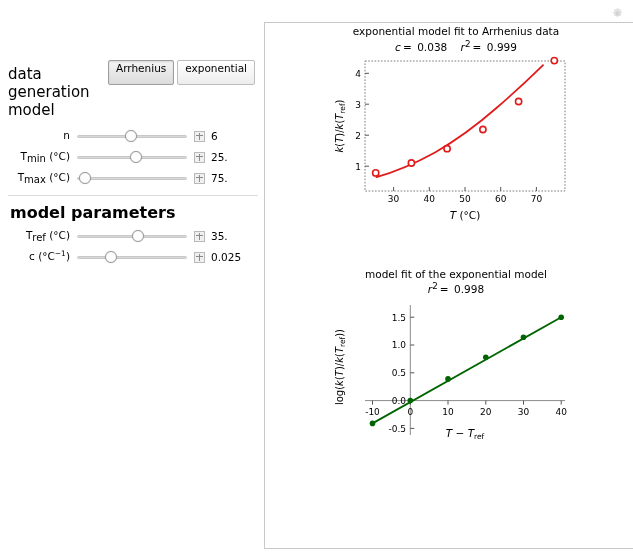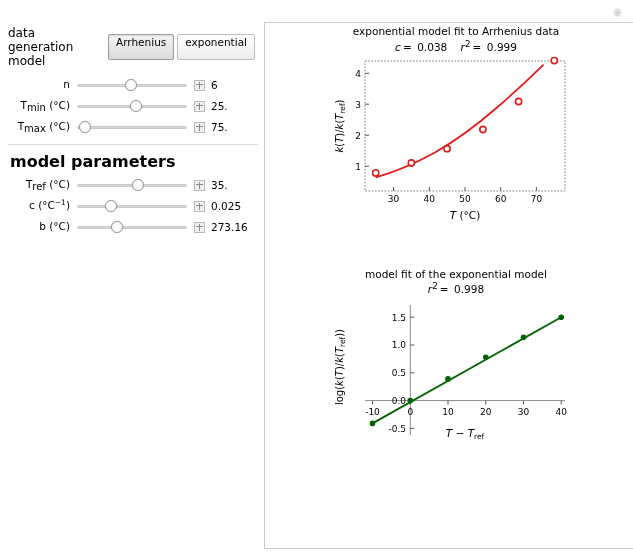--- a/index.html
+++ b/index.html
@@ -107,22 +107,23 @@
     margin: 7px 0 7px 0;
   }
 
   
   #datagen-row {
     display: flex;
     align-items: center;
     margin-bottom: 7px;
   }
   #datagen-label {
-    font-size: 12px;
+    font-size: 15px;
     margin-right: 6px;
+    margin-top: 39px;
   }
   .btnbar { display: flex; }
   .btn {
     font-family: "DejaVu Sans", sans-serif;
     font-size: 10.5px;
     padding: 2px 7px 10px 7px;
     border: 1px solid #bdbdbd;
     background: linear-gradient(#ffffff, #ededed);
     color: #000;
     border-radius: 2px;
@@ -236,29 +237,20 @@
     <div class="setter-row">
       <div class="setter-label">c (°C<sup>−1</sup>)</div>
       <div class="slider">
         <div class="track"></div>
         <div class="thumb" style="left:25%"></div>
       </div>
       <div class="plusbox"></div>
       <div class="setter-value">0.025</div>
     </div>
 
-    <div class="setter-row">
-      <div class="setter-label">b (°C)</div>
-      <div class="slider">
-        <div class="track"></div>
-        <div class="thumb" style="left:31%"></div>
-      </div>
-      <div class="plusbox"></div>
-      <div class="setter-value">273.16</div>
-    </div>
 
 
   </div>
 
   <div id="pane">
 
     
     <div class="plot-title">exponential model fit to Arrhenius data</div>
     <div class="plot-sub">
       <span>c = </span>

